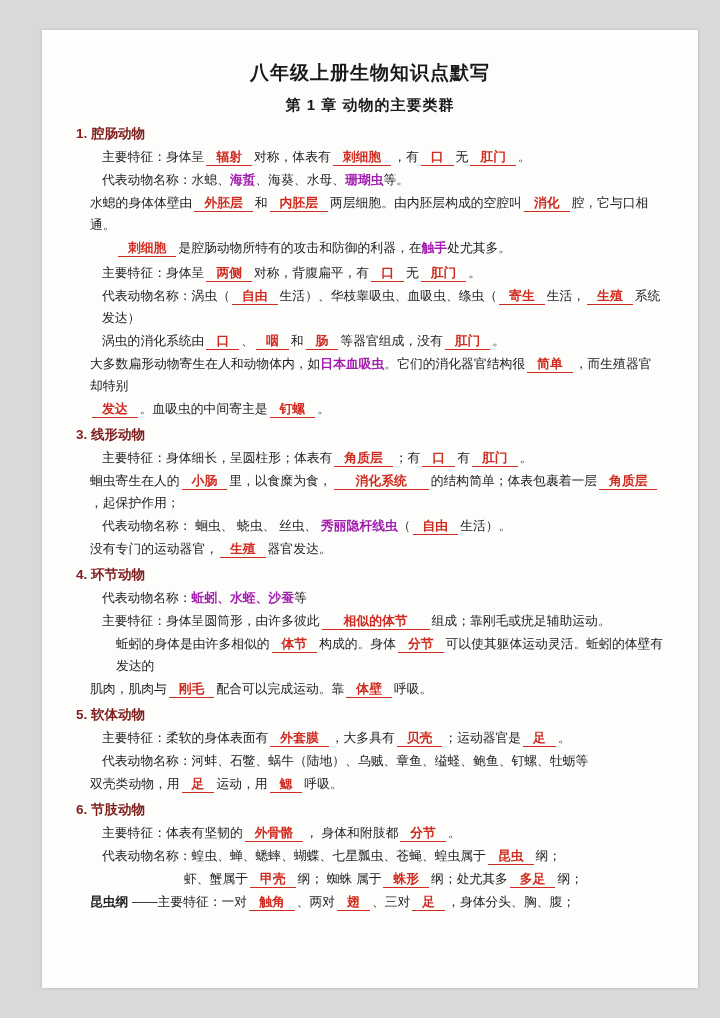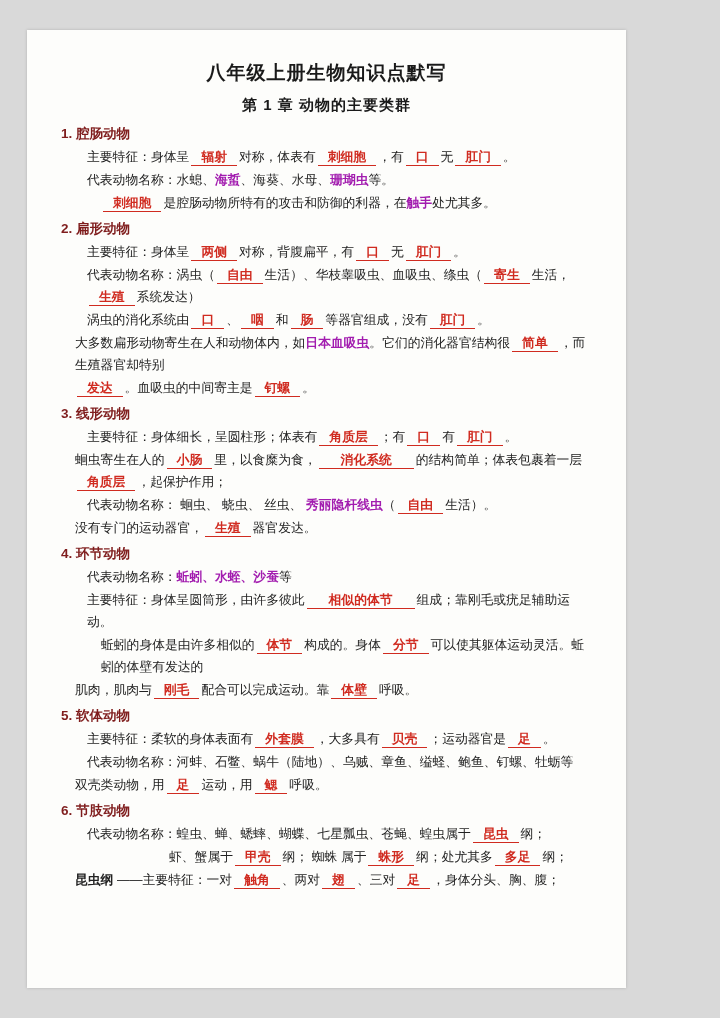--- a/index.html
+++ b/index.html
@@ -7,23 +7,23 @@
     padding: 0;
     background: #d9d9d9;
   }
   body {
     width: 720px;
     height: 1018px;
     font-family: "Liberation Sans", sans-serif;
   }
   .page {
     position: absolute;
-    left: 27px;
+    left: 42px;
     top: 30px;
-    width: 599px;
+    width: 656px;
     height: 958px;
     background: #fdfdfb;
     box-shadow: 0 0 3px rgba(0,0,0,0.18);
     box-sizing: border-box;
     padding: 24px 34px 10px 34px;
   }
   .doc-title {
     text-align: center;
     font-size: 19px;
     font-weight: bold;
@@ -80,24 +80,24 @@
 <body>
 
 <div class="page">
   <div class="doc-title">八年级上册生物知识点默写</div>
   <div class="chapter-title">第 1 章   动物的主要类群</div>
   <div id="sections-root">
       <div class="section">
         <div class="sec-head"><span>1.</span> <span>腔肠动物</span></div>
         <div class="line ind1"><span>主要特征：身体呈</span><span class="ans">辐射</span><span>对称，体表有</span><span class="ans">刺细胞</span><span>，有</span><span class="ans">口</span><span>无</span><span class="ans">肛门</span><span>。</span></div>
         <div class="line ind1"><span>代表动物名称：水螅、</span><span class="mark">海蜇</span><span>、海葵、水母、</span><span class="mark">珊瑚虫</span><span>等。</span></div>
+        <div class="line ind2"><span>水螅的身体体壁由</span><span class="ans">外胚层</span><span>和</span><span class="ans">内胚层</span><span>两层细胞。由内胚层构成的空腔叫</span><span class="ans">消化</span><span>腔，它与口相通。</span></div>
         <div class="line ind3"><span class="ans">刺细胞</span><span>是腔肠动物所特有的攻击和防御的利器，在</span><span class="mark">触手</span><span>处尤其多。</span></div>
       </div>
       <div class="section">
-        <div class="sec-head"><span>2.</span> <span>扁形动物</span></div>
         <div class="line ind1"><span>主要特征：身体呈</span><span class="ans">两侧</span><span>对称，背腹扁平，有</span><span class="ans">口</span><span>无</span><span class="ans">肛门</span><span>。</span></div>
         <div class="line ind1"><span>代表动物名称：涡虫（</span><span class="ans">自由</span><span>生活）、华枝睾吸虫、血吸虫、绦虫（</span><span class="ans">寄生</span><span>生活，</span><span class="ans">生殖</span><span>系统发达）</span></div>
         <div class="line ind1"><span>涡虫的消化系统由</span><span class="ans">口</span><span>、</span><span class="ans">咽</span><span>和</span><span class="ans">肠</span><span>等器官组成，没有</span><span class="ans">肛门</span><span>。</span></div>
         <div class="line ind2"><span>大多数扁形动物寄生在人和动物体内，如</span><span class="mark">日本血吸虫</span><span>。它们的消化器官结构很</span><span class="ans">简单</span><span>，而生殖器官却特别</span></div>
         <div class="line ind2"><span class="ans">发达</span><span>。血吸虫的中间寄主是</span><span class="ans">钉螺</span><span>。</span></div>
       </div>
       <div class="section">
         <div class="sec-head"><span>3.</span> <span>线形动物</span></div>
         <div class="line ind1"><span>主要特征：身体细长，呈圆柱形；体表有</span><span class="ans">角质层</span><span>；有</span><span class="ans">口</span><span>有</span><span class="ans">肛门</span><span>。</span></div>
         <div class="line ind2"><span>蛔虫寄生在人的</span><span class="ans">小肠</span><span>里，以食糜为食，</span><span class="ans wide">消化系统</span><span>的结构简单；体表包裹着一层</span><span class="ans">角质层</span><span>，起保护作用；</span></div>
@@ -112,18 +112,19 @@
         <div class="line ind2"><span>肌肉，肌肉与</span><span class="ans">刚毛</span><span>配合可以完成运动。靠</span><span class="ans">体壁</span><span>呼吸。</span></div>
       </div>
       <div class="section">
         <div class="sec-head"><span>5.</span> <span>软体动物</span></div>
         <div class="line ind1"><span>主要特征：柔软的身体表面有</span><span class="ans">外套膜</span><span>，大多具有</span><span class="ans">贝壳</span><span>；运动器官是</span><span class="ans">足</span><span>。</span></div>
         <div class="line ind1"><span>代表动物名称：河蚌、石鳖、蜗牛（陆地）、乌贼、章鱼、缢蛏、鲍鱼、钉螺、牡蛎等</span></div>
         <div class="line ind2"><span>双壳类动物，用</span><span class="ans">足</span><span>运动，用</span><span class="ans">鳃</span><span>呼吸。</span></div>
       </div>
       <div class="section">
         <div class="sec-head"><span>6.</span> <span>节肢动物</span></div>
+        <div class="line ind1"><span>主要特征：体表有坚韧的</span><span class="ans">外骨骼</span><span>，  身体和附肢都</span><span class="ans">分节</span><span>。</span></div>
         <div class="line ind1"><span>代表动物名称：蝗虫、蝉、蟋蟀、蝴蝶、七星瓢虫、苍蝇、蝗虫属于</span><span class="ans">昆虫</span><span>纲；</span></div>
         <div class="line ind4"><span>虾、蟹属于</span><span class="ans">甲壳</span><span>纲；  蜘蛛 属于</span><span class="ans">蛛形</span><span>纲；处尤其多</span><span class="ans">多足</span><span>纲；</span></div>
         <div class="line ind2"><span class="" style="font-weight: bold;">昆虫纲</span><span> ——主要特征：一对</span><span class="ans">触角</span><span>、两对</span><span class="ans">翅</span><span>、三对</span><span class="ans">足</span><span>，身体分头、胸、腹；</span></div>
       </div>
     </div>
 </div>
 
 </body></html>

